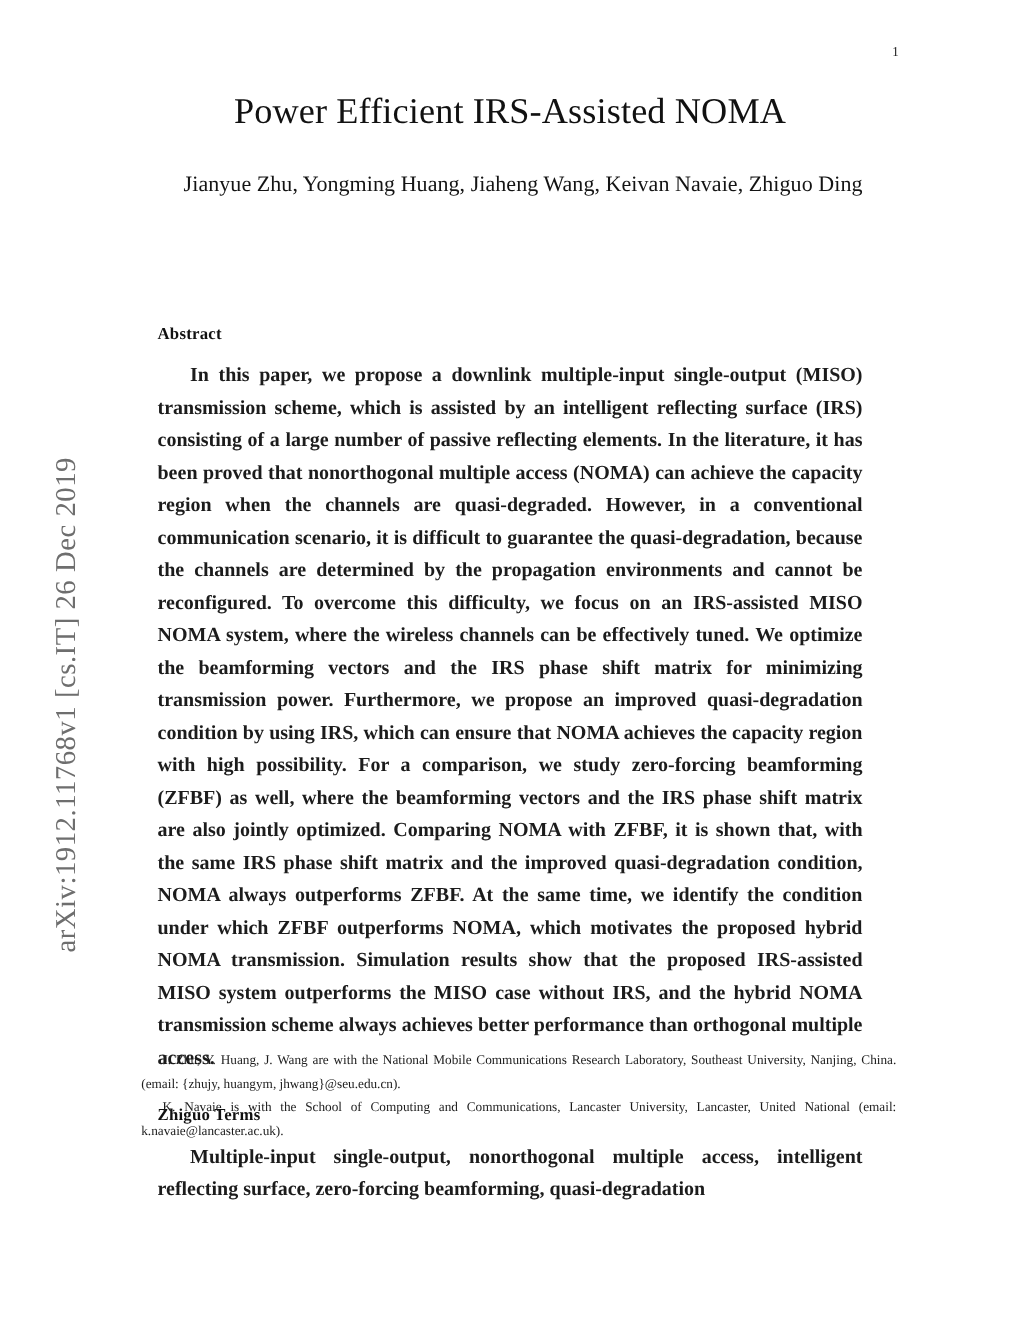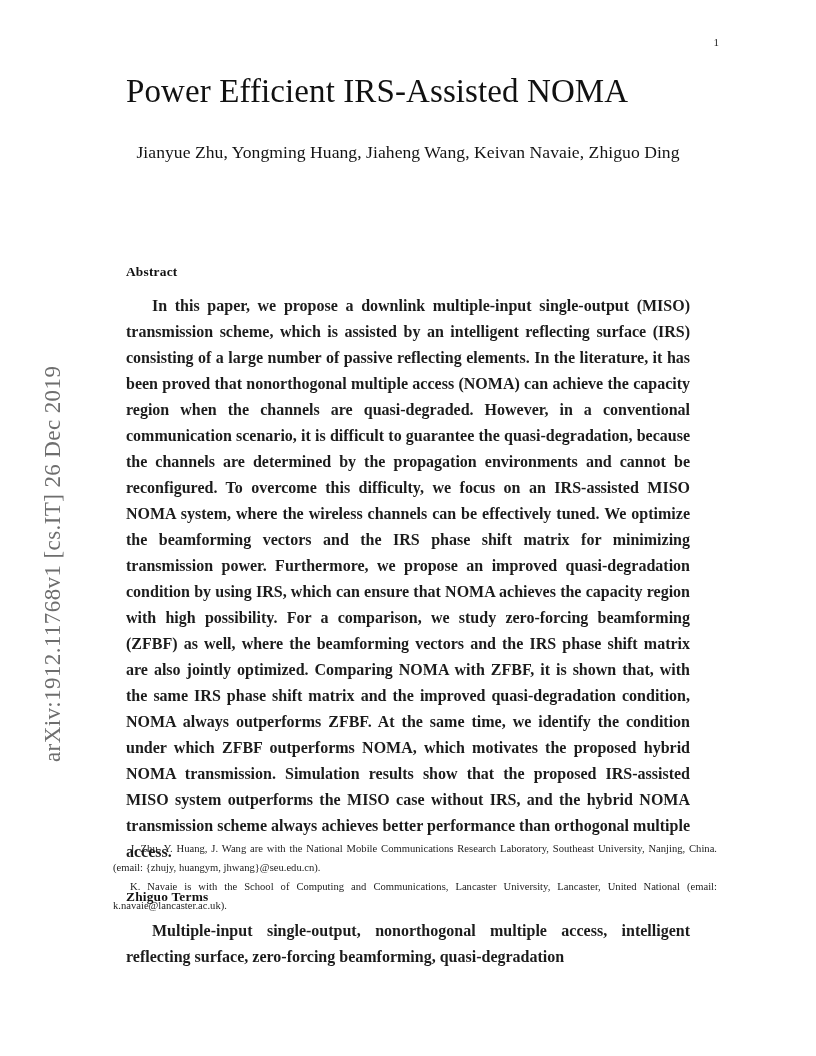--- a/index.html
+++ b/index.html
@@ -50,33 +50,33 @@
   .content {
     position: absolute;
     left: 126px;
     top: 0;
     width: 564px;
   }
 
   .paper-title {
     margin: 0;
     padding-top: 73px;
-    font-size: 33px;
+    font-size: 29px;
     font-weight: normal;
-    text-align: left;
+    text-align: center;
     letter-spacing: 0.1px;
     line-height: 1.15;
     color: #111111;
   }
 
   .author-line {
     margin: 0;
     padding-top: 31px;
     font-size: 17.6px;
-    text-align: center;
+    text-align: right;
     letter-spacing: 0.05px;
     color: #141414;
     white-space: nowrap;
   }
 
   .section-heading {
     margin: 0;
     font-size: 13.4px;
     font-weight: bold;
     text-align: left;

